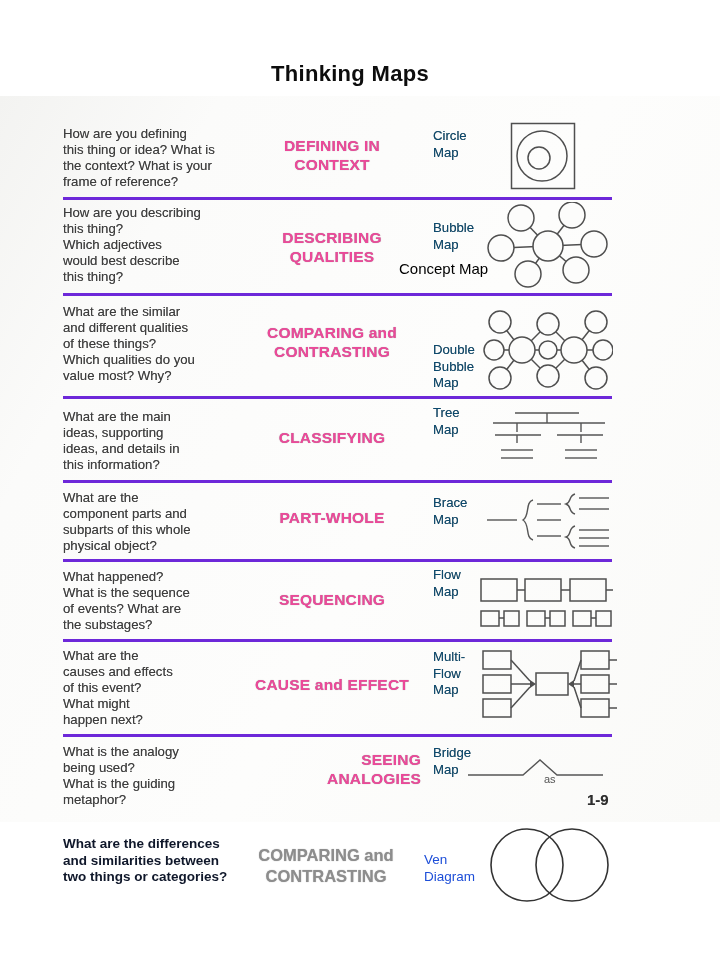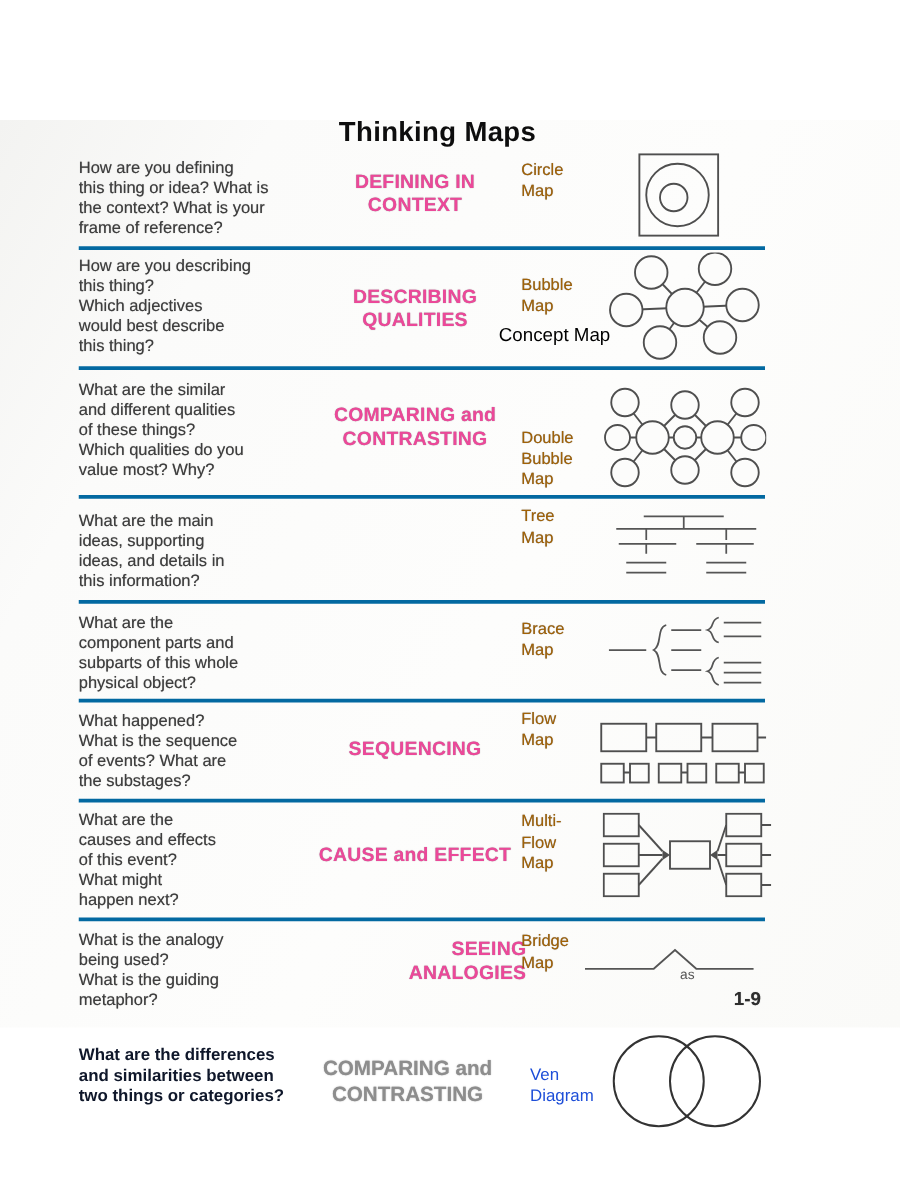--- a/index.html
+++ b/index.html
@@ -6,36 +6,36 @@
   body {
     width:720px; height:960px; position:relative; background:#ffffff;
     font-family:"Liberation Sans", sans-serif; overflow:hidden;
   }
   .scan-bg {
     position:absolute; left:0; top:96px; width:720px; height:726px;
     background:linear-gradient(118deg,#f3f3f1 0%, #fbfbfa 20%, #fdfdfc 55%, #fafaf8 100%);
   }
   .page-title {
     position:absolute; left:0; top:61px; width:700px; text-align:center;
-    font-size:22px; font-weight:bold; color:#0d0d0d; letter-spacing:0.3px;margin-top:32px;
+    font-size:22px; font-weight:bold; color:#0d0d0d; letter-spacing:0.3px;
   }
   .row { position:absolute; left:63px; width:549px; }
-  .row.divided { border-bottom:3px solid #0369a1; }
+  .row.divided { border-bottom:3px solid #6d28d9; }
   .q {
     position:absolute; left:0; width:182px; font-size:13.2px; line-height:16px;
     color:#3e3e3e; white-space:pre-line; text-shadow:0 0 0.6px rgba(62,62,62,0.65);
   }
   .skill {
     position:absolute; left:180px; width:178px; text-align:center;
     font-size:15.5px; font-weight:bold; line-height:19px; color:#ec4899;
     white-space:pre-line; letter-spacing:0.2px; text-shadow:0 0 0.7px rgba(45,45,45,0.55);
   }
   .mname {
-    position:absolute; left:354px; width:72px; font-size:13.2px; line-height:16.5px;
-    color:#a16207; white-space:pre-line; text-shadow:0 0 0.6px rgba(62,62,62,0.65);
+    position:absolute; left:370px; width:72px; font-size:13.2px; line-height:16.5px;
+    color:#0c4a6e; white-space:pre-line; text-shadow:0 0 0.6px rgba(62,62,62,0.65);
   }
   .icon { position:absolute; }
   .icon svg { display:block; }
   .overlay-label {
     position:absolute; left:399px; top:260px; font-size:15px; color:#000;
     z-index:5; white-space:nowrap;
   }
   .pagenum {
     position:absolute; font-size:15px; font-weight:bold; color:#2e2e2e;
     text-shadow:0 0 0.6px rgba(46,46,46,0.6);
@@ -156,20 +156,21 @@
         <circle class="bub" cx="92" cy="41" r="13"></circle>
     </svg>
   </div>
 </div>
 
 <div class="row divided" style="top:399px;height:81px;">
   <div class="q" style="top:10px;">What are the main
 ideas, supporting
 ideas, and details in
 this information?</div>
+  <div class="skill" style="top:29px;">CLASSIFYING</div>
   <div class="mname" style="top:6px;">Tree
 Map</div>
   <div class="icon" style="left:424px;top:9px;">
     <svg width="124" height="58" viewBox="0 0 124 58">
       <g class="ink2">
         <line x1="28" y1="5" x2="92" y2="5"></line>
           <line x1="60" y1="5" x2="60" y2="15"></line>
         <line x1="6" y1="15" x2="118" y2="15"></line>
         <line x1="30" y1="15" x2="30" y2="24"></line>
           <line x1="94" y1="15" x2="94" y2="24"></line>
@@ -184,20 +185,21 @@
       </g>
     </svg>
   </div>
 </div>
 
 <div class="row divided" style="top:483px;height:76px;">
   <div class="q" style="top:7px;">What are the
 component parts and
 subparts of this whole
 physical object?</div>
+  <div class="skill" style="top:25px;">PART-WHOLE</div>
   <div class="mname" style="top:12px;">Brace
 Map</div>
   <div class="icon" style="left:424px;top:9px;">
     <svg width="126" height="58" viewBox="0 0 126 58">
       <g class="ink2">
         <line x1="0" y1="28" x2="30" y2="28"></line>
         <path d="M46,8 C38,10 43,24 36,28 C43,32 38,46 46,48"></path>
         <line x1="50" y1="12" x2="74" y2="12"></line>
           <line x1="50" y1="28" x2="74" y2="28"></line>
           <line x1="50" y1="44" x2="74" y2="44"></line>

